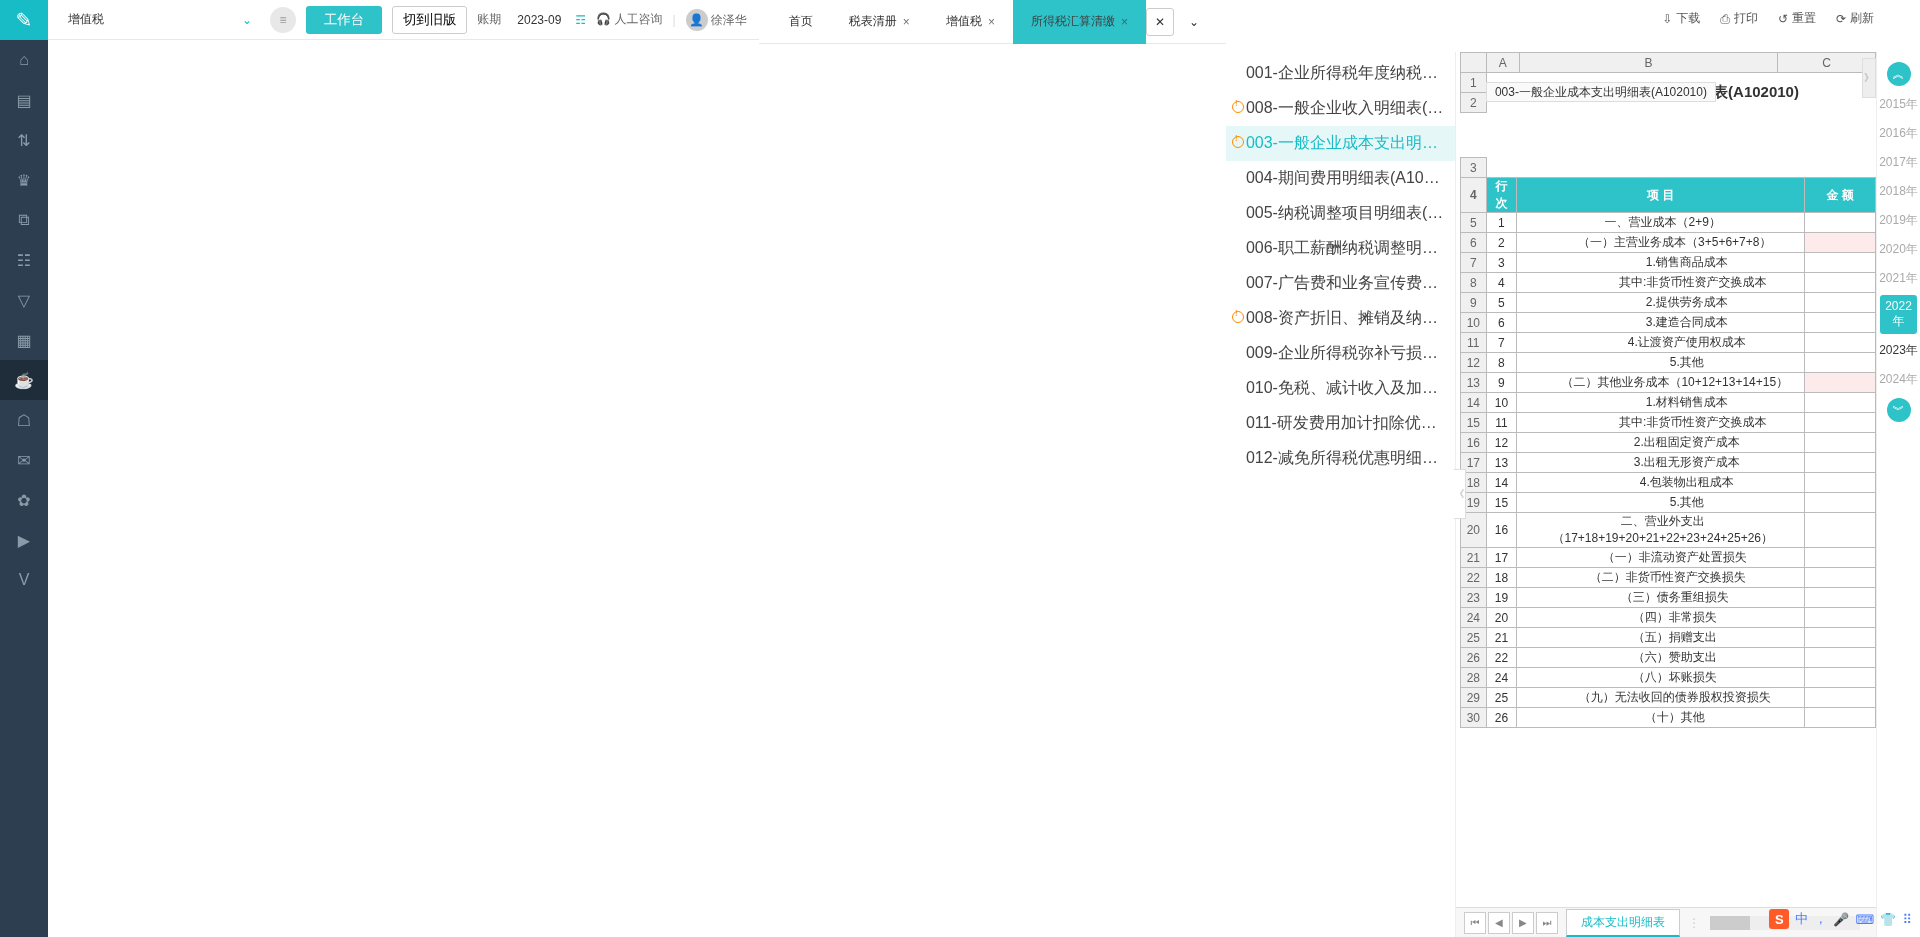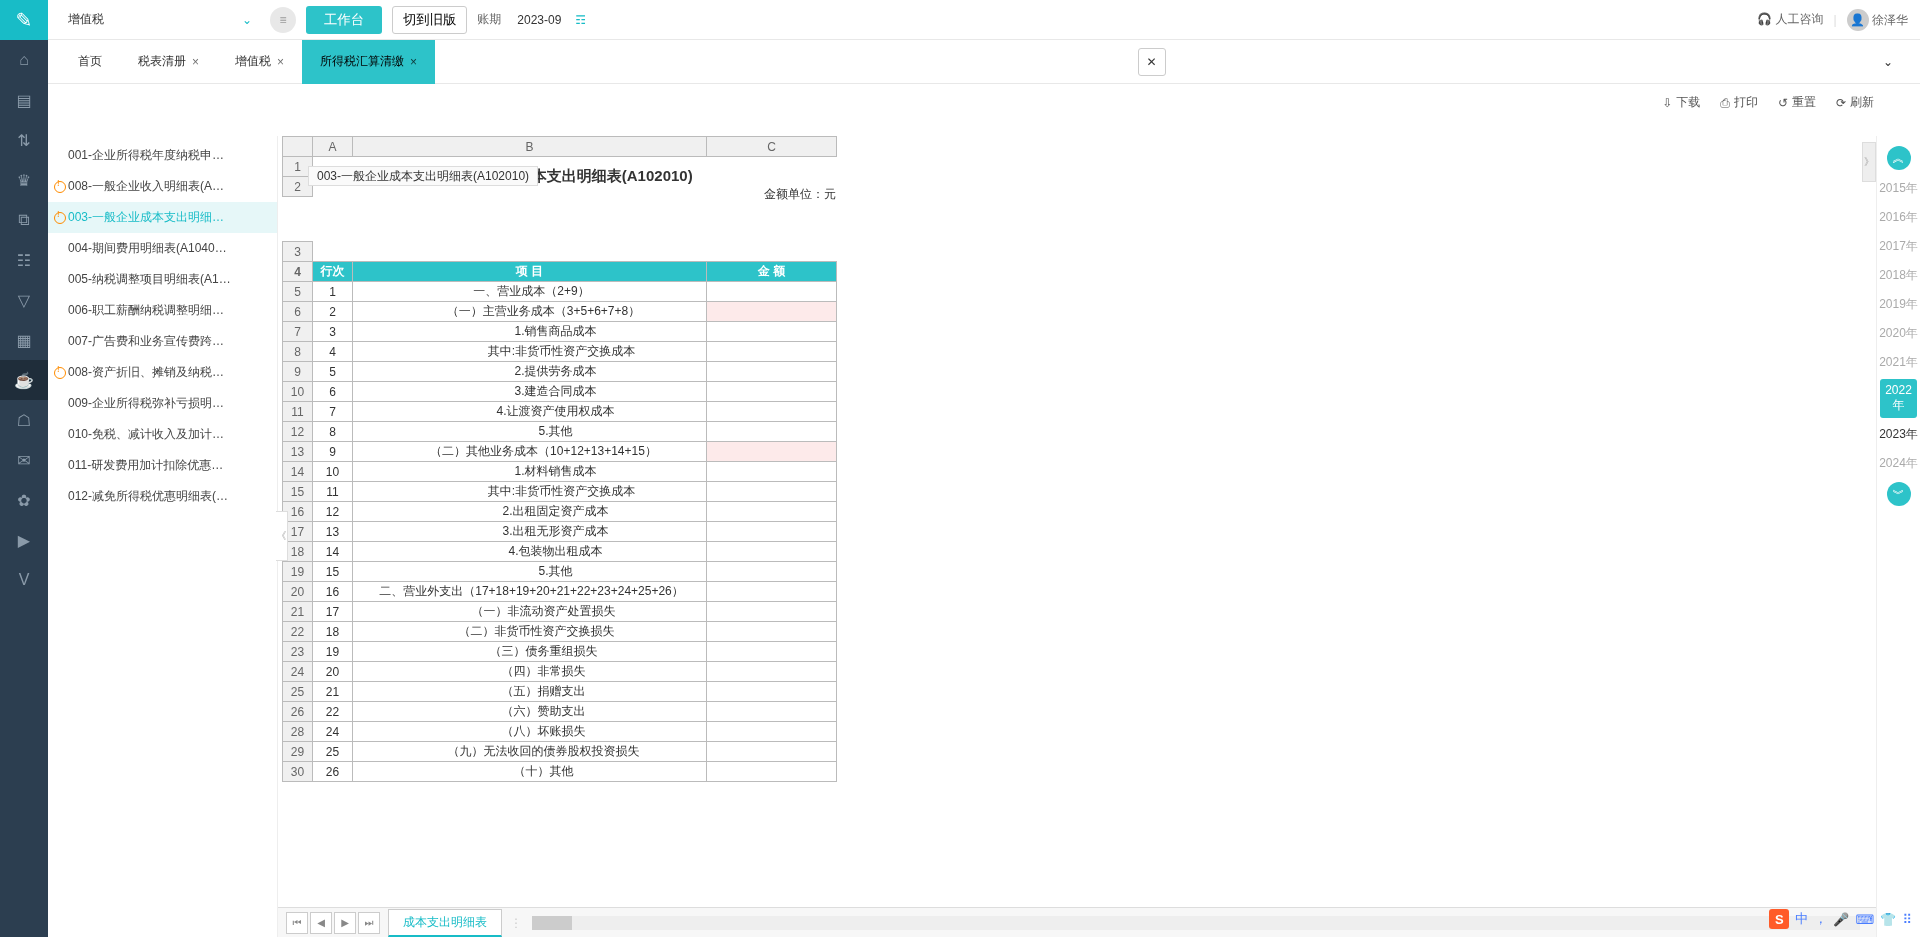--- a/index.html
+++ b/index.html
@@ -2,45 +2,45 @@
 <html><head>
 <meta charset="utf-8">
 <style>
 *{box-sizing:border-box;margin:0;padding:0;font-family:"Microsoft YaHei",Arial,sans-serif}
 body{background:#f0f2f5;overflow:hidden;width:1920px;height:937px;font-size:12px;color:#333}
 .app{display:flex;height:100%}
 .leftbar{width:48px;background:linear-gradient(180deg,#18bcc7 0,#18bcc7 40px,#2c3e50 40px,#2c3e50 100%);display:flex;flex-direction:column;align-items:center;padding-top:0}
 .logo{width:48px;height:40px;display:flex;align-items:center;justify-content:center;color:#fff;font-size:20px}
 .navicon{width:48px;height:40px;display:flex;align-items:center;justify-content:center;color:#8a9aa9;font-size:16px;cursor:pointer}
 .navicon.active{color:#fff;background:#1f2d3a}
-.main{flex:1;display:flex;flex-direction:column;background:#fff}
+.main{flex:1;display:flex;flex-direction:row;background:#fff}
 .topbar{height:40px;display:flex;align-items:center;padding:0 12px;border-bottom:1px solid #e8e8e8;gap:10px}
 .drop{width:200px;height:28px;border:none;color:#333;padding:0 8px;display:flex;align-items:center;justify-content:space-between;cursor:pointer}
 .chev{color:#18bcc7}
 .circbtn{width:26px;height:26px;border-radius:50%;background:#e8e8e8;display:flex;align-items:center;justify-content:center;color:#999;cursor:pointer}
 .btn-primary{background:#2dc3c9;color:#fff;padding:5px 18px;border-radius:3px;cursor:pointer;border:none}
 .btn-outline{background:#fff;border:1px solid #ccc;padding:4px 10px;border-radius:3px;cursor:pointer}
 .period-lbl{color:#666}
 .period-val{color:#333;margin-left:6px}
 .cal{color:#18bcc7;margin-left:4px}
 .topright{margin-left:auto;display:flex;align-items:center;gap:10px;color:#666}
 .avatar{width:22px;height:22px;border-radius:50%;background:#ccc;display:inline-flex;align-items:center;justify-content:center;color:#fff}
 .tabbar{height:44px;display:flex;align-items:center;padding:0 12px;border-bottom:1px solid #e8e8e8;gap:0}
 .tab{padding:0 18px;height:44px;display:flex;align-items:center;gap:6px;cursor:pointer;color:#333;position:relative}
-.tab.active{background:#2dc3c9;color:#000000}
+.tab.active{background:#2dc3c9;color:#404040}
 .tab .x{font-size:12px;opacity:.7}
 .tabclose{margin-left:auto;width:28px;height:28px;border:1px solid #ccc;border-radius:3px;display:flex;align-items:center;justify-content:center;cursor:pointer;margin-right:6px}
 .content{flex:1;display:flex;overflow:hidden;position:relative}
 .notice-row{position:absolute;top:0;left:0;right:30px;padding:10px 16px;display:flex;align-items:flex-start;z-index:2;background:#fff}
 .notice{color:#ff4d4f;font-size:12px;max-width:780px;line-height:1.6}
 .actions{margin-left:auto;display:flex;gap:20px;color:#555}
 .actbtn{cursor:pointer;display:flex;align-items:center;gap:4px}
 .body{display:flex;flex:1;padding-top:52px;overflow:hidden}
 .formlist{width:230px;border-right:1px solid #eee;overflow-y:auto;padding:4px 0}
-.fitem{padding:7px 10px 7px 20px;cursor:pointer;white-space:nowrap;overflow:hidden;text-overflow:ellipsis;font-size:12px;color:#444;position:relative}
+.fitem{padding:7px 10px 7px 20px;cursor:pointer;white-space:nowrap;overflow:hidden;text-overflow:ellipsis;font-size:16px;color:#444;position:relative}
 .fitem.sel{background:#e6f7f8;color:#18bcc7}
 .fitem.warn::before{content:"";position:absolute;left:6px;top:10px;width:10px;height:10px;border:1px solid #ff8c00;border-radius:50%}
 .fitem.warn::after{content:"!";position:absolute;left:9px;top:7px;font-size:9px;color:#ff8c00}
 .collapse-handle{position:absolute;left:228px;top:50%;width:12px;height:50px;background:#fff;border:1px solid #ddd;border-left:none;display:flex;align-items:center;justify-content:center;cursor:pointer;font-size:10px;color:#999;z-index:3}
 .sheet-area{flex:1;display:flex;flex-direction:column;overflow:hidden;position:relative}
 .bc{padding:4px 8px;font-size:12px}
 .bc span{border:1px solid #ddd;padding:2px 8px;background:#fafafa}
 .unit{text-align:right;padding:4px 12px;font-size:12px;color:#333}
 .grid-wrapper{flex:1;overflow:auto;position:relative}
 table.grid{border-collapse:collapse;font-size:12px;margin-left:4px}

